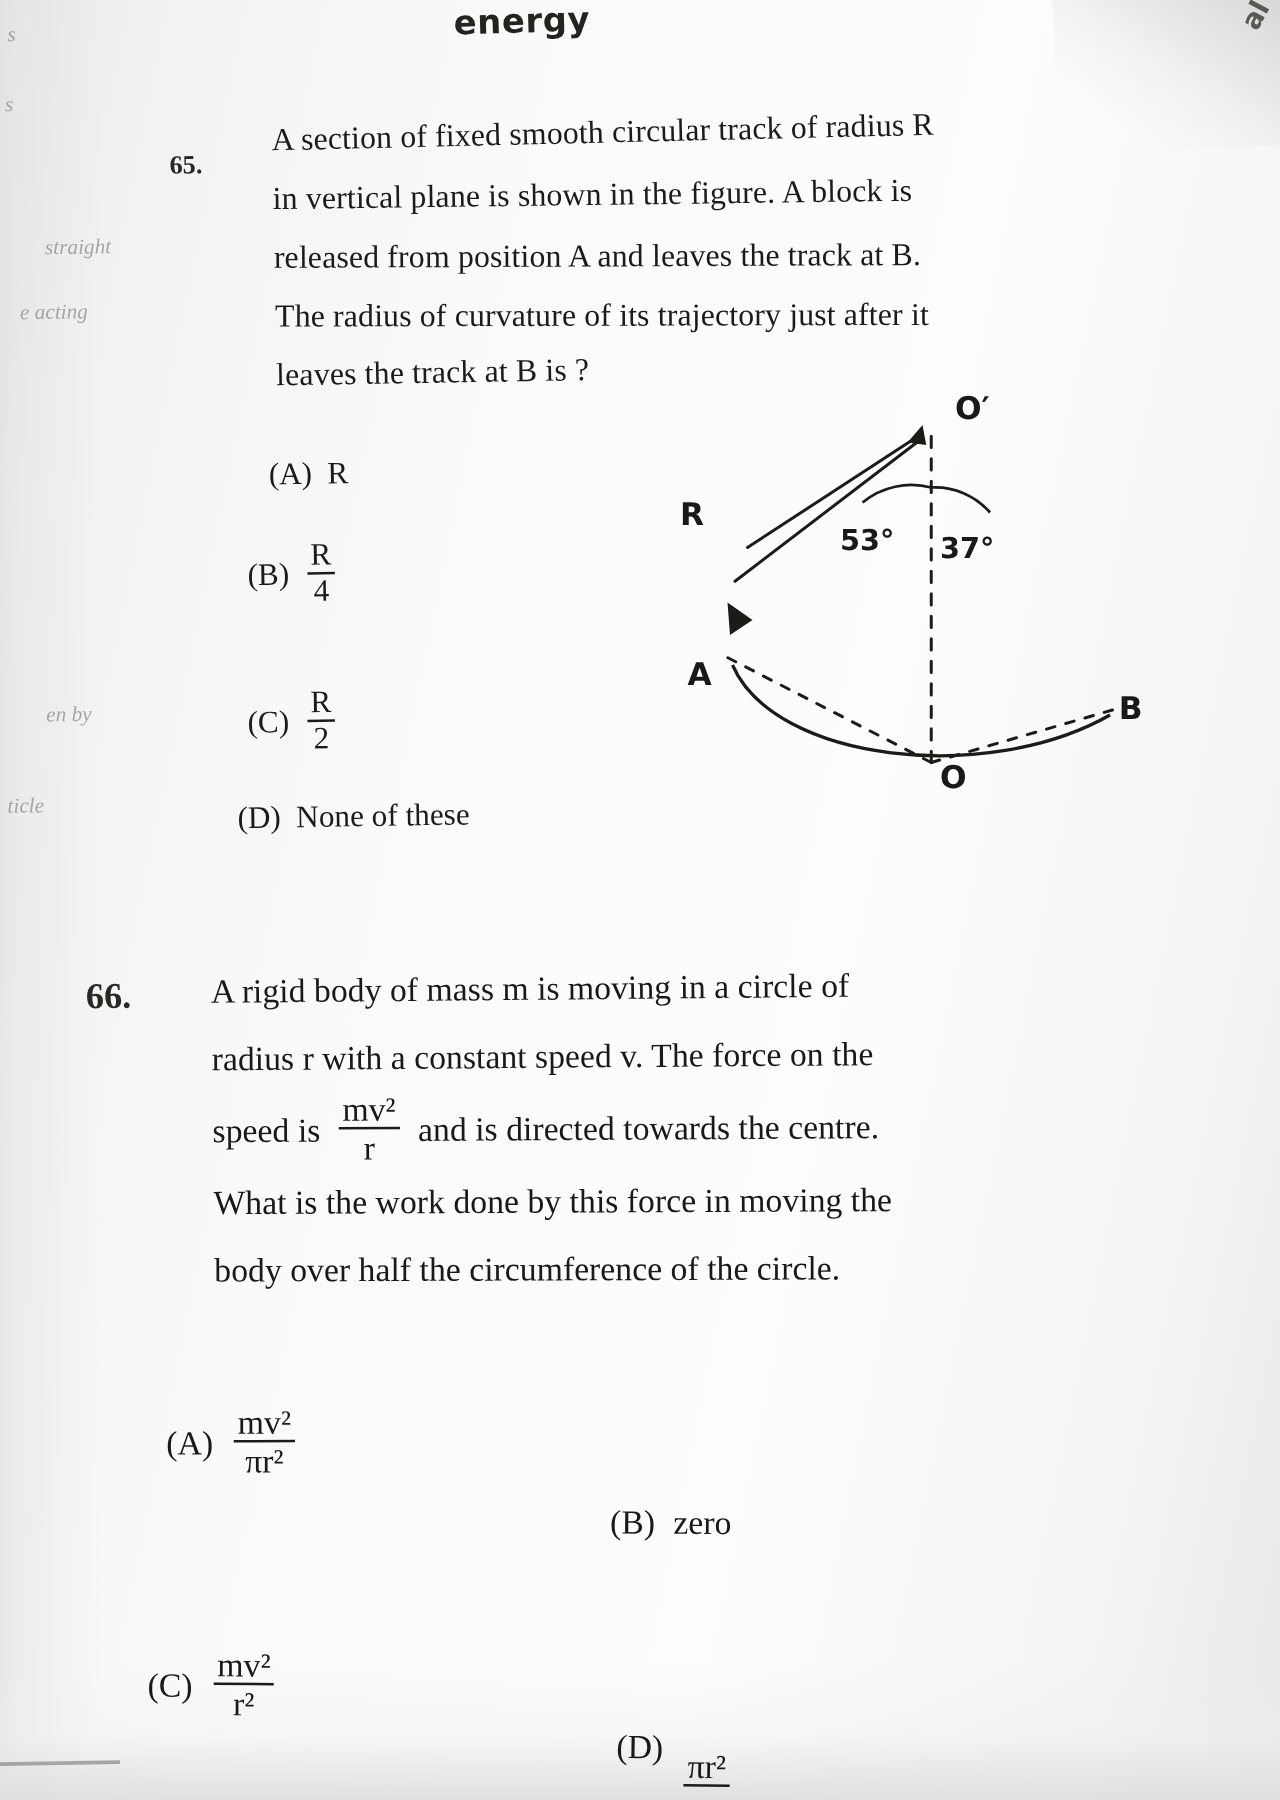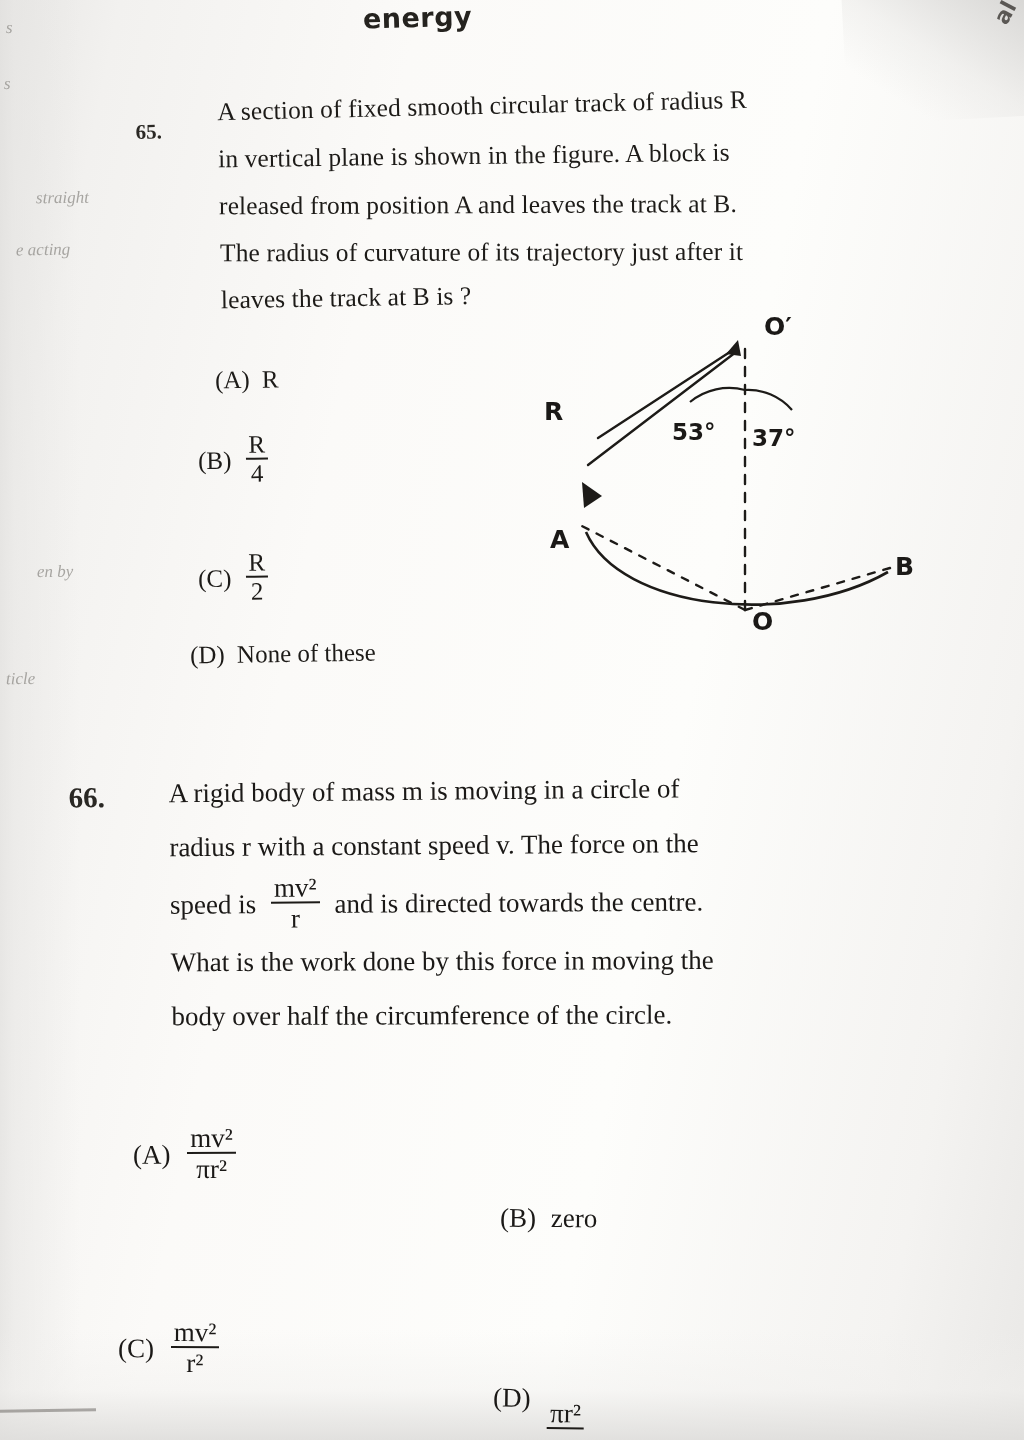--- a/index.html
+++ b/index.html
@@ -171,21 +171,21 @@
     color: #1b1917;
   }
   #q66 .m1 { transform: rotate(0.15deg) }
   #q66 .m2 { transform: rotate(0.25deg) }
   #q66 .m3 { transform: rotate(0.35deg) }
   #q66 .m5 { transform: rotate(0.45deg) }
   #q66 .m6 { transform: rotate(0.5deg) }
 
   .opt66 { position: absolute; font-size: 27px; color: #1b1917; }
   #o66a { left: 133px; top: 1124px; transform: rotate(-0.2deg); }
-  #o66b { left: 500px; top: 1203px; transform: rotate(0.4deg); }
+  #o66b { left: 488px; top: 1203px; transform: rotate(0.4deg); }
   #o66c { left: 118px; top: 1318px; transform: rotate(0.4deg); }
   #o66d { left: 493px; top: 1383px; transform: rotate(0.8deg); }
 
   
   #rule {
     position: absolute;
     left: 0; bottom: 28px;
     width: 96px; height: 3px;
     background: #6f6c67;
     opacity: .55;
@@ -201,21 +201,21 @@
   <div id="leftshade"></div>
   <div id="bottomshade"></div>
 
   <div class="content">
 
     <div class="ghost" style="left:6px; top:18px;">s</div>
     <div class="ghost" style="left:4px; top:74px;">s</div>
     <div class="ghost" style="left:36px; top:188px;">straight</div>
     <div class="ghost" style="left:16px; top:240px;">e acting</div>
     <div class="ghost" style="left:17px; top:562px;padding-left:20px;">en by</div>
-    <div class="ghost" style="left:6px; top:669px;">ticle</div>
+    <div class="ghost" style="left:6px; top:635px;">ticle</div>
 
     <div class="header-word">energy</div>
     <div class="corner-word">al</div>
 
     <div id="q65">
       <div class="qnum">65.</div>
       <div class="qbody">
         <span class="skew-line l1">A section of fixed smooth circular track of radius R</span>
         <span class="skew-line l2">in vertical plane is shown in the figure. A block is</span>
         <span class="skew-line l3">released from position A and leaves the track at B.</span>

